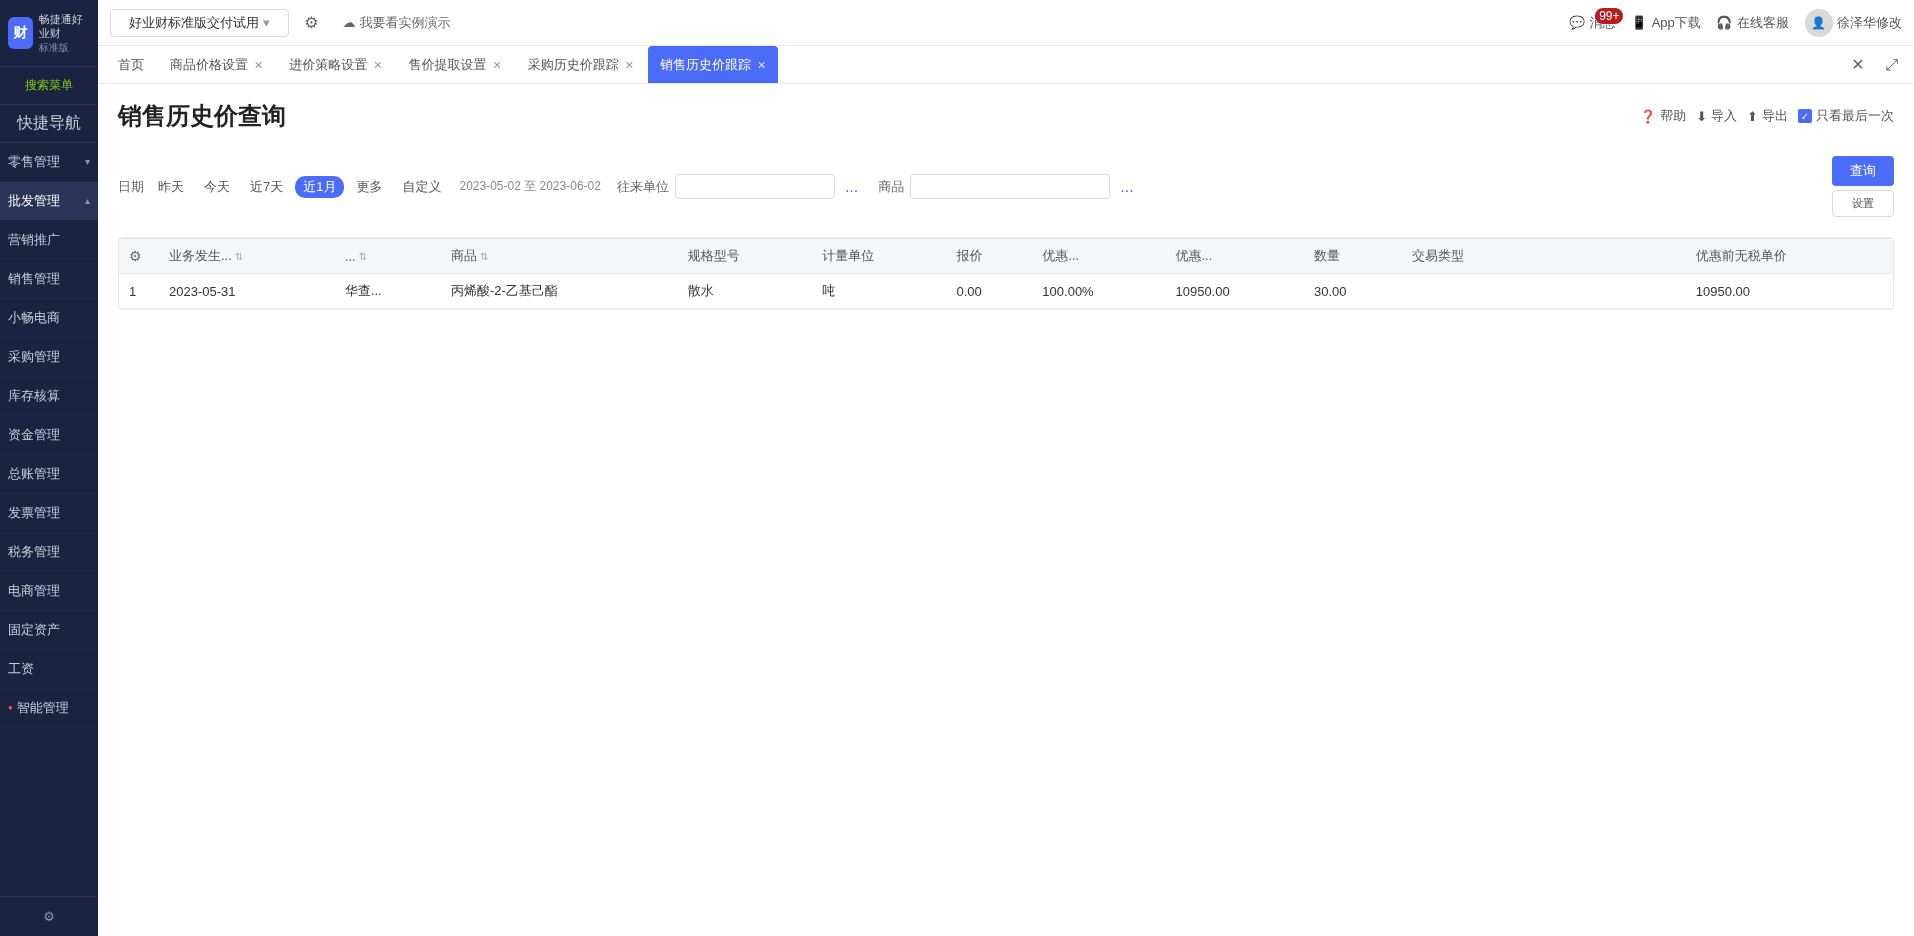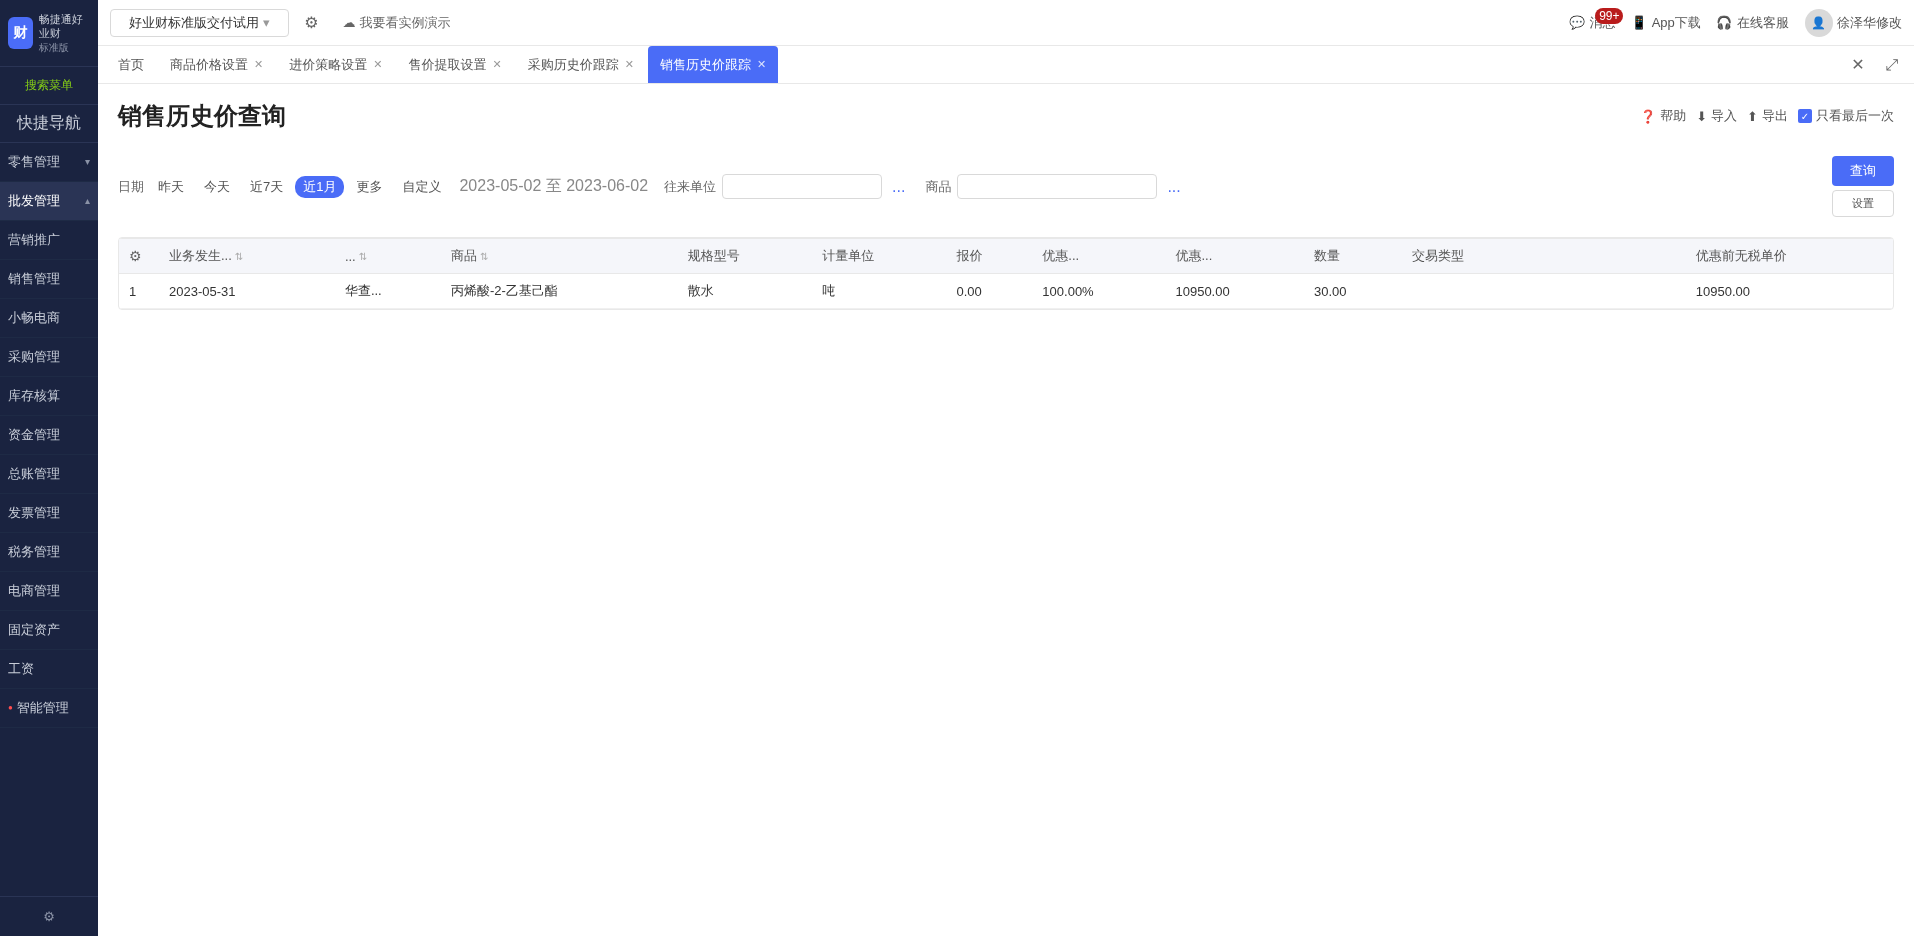--- a/index.html
+++ b/index.html
@@ -169,21 +169,20 @@
       justify-content: center;
       font-size: 12px;
       color: #666;
     }
 
     
     .tabbar {
       background: white;
       height: 38px;
       display: flex;
-      align-items: center;
       border-bottom: 1px solid #e8e8e8;
       overflow-x: auto;
       padding: 0 8px;
       gap: 2px;
     }
     .tab {
       display: flex;
       align-items: center;
       gap: 4px;
       padding: 6px 12px;
@@ -285,21 +284,21 @@
       font-size: 13px;
       color: #555;
     }
     .date-opt.active {
       background: #4a6cf7;
       color: white;
       border-radius: 10px;
     }
     .date-range {
       color: #888;
-      font-size: 16px;
+      font-size: 12px;
       margin-left: 4px;
     }
     .filter-input-group {
       display: flex;
       align-items: center;
       gap: 6px;
     }
     .filter-input {
       border: 1px solid #d9d9d9;
       border-radius: 4px;

